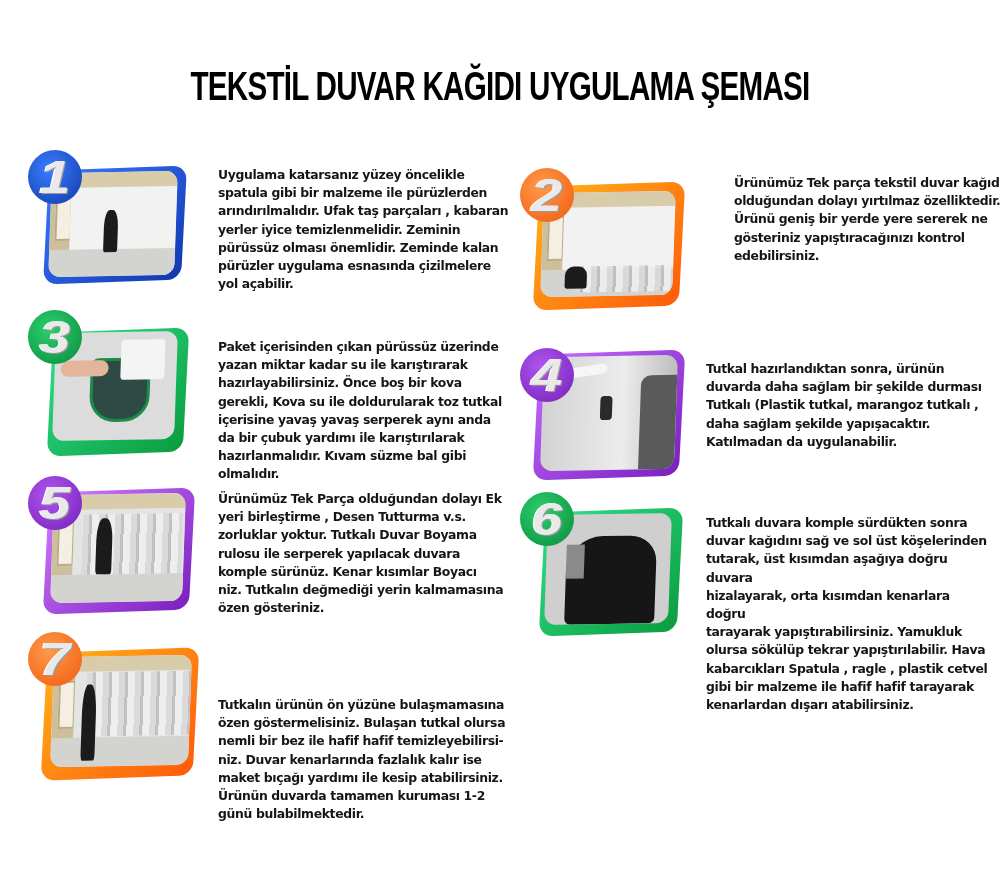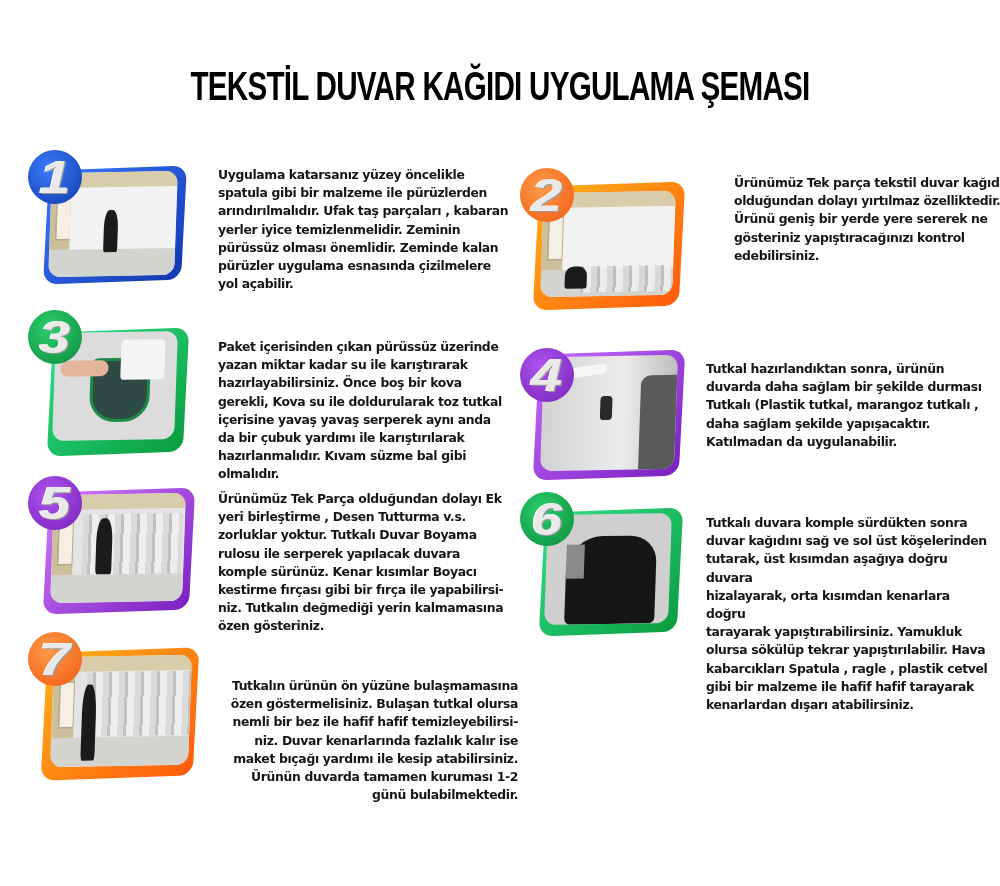--- a/index.html
+++ b/index.html
@@ -138,21 +138,20 @@
   <div class="badge" style="left:0;top:0;background:radial-gradient(circle at 40% 35%,#b056f0,#7320b8);">
     <span>5</span>
   </div>
 </div>
 <div class="text" style="left:218px;top:490px;width:300px;">
   <p>Ürünümüz Tek Parça olduğundan dolayı Ek</p>
     <p>yeri birleştirme , Desen Tutturma v.s.</p>
     <p>zorluklar yoktur. Tutkalı Duvar Boyama</p>
   <p>rulosu ile serperek yapılacak duvara</p>
     <p>komple sürünüz. Kenar kısımlar Boyacı</p>
-    <p>kestirme fırçası gibi bir fırça ile yapabilirsi-</p>
   <p>niz. Tutkalın değmediği yerin kalmamasına</p>
     <p>özen gösteriniz.</p>
 </div>
 
 <div class="card" style="left:520px;top:492px;width:165px;height:148px;">
   <div class="frame" style="left:22px;top:18px;width:138px;height:124px;background:linear-gradient(135deg,#2fe08a,#0a9c3e);"></div>
   <div class="photo" style="left:26px;top:22px;width:124px;height:110px;background:#cfcfcf;">
     <div style="position:absolute;left:20px;top:22px;width:90px;height:88px;background:#161616;border-radius:40% 30% 6px 6px;"></div>
     <div style="position:absolute;left:20px;top:30px;width:18px;height:34px;background:#8a8a8a;"></div>
   </div>
@@ -180,21 +179,21 @@
       <div class="room-window"></div>
     <div class="room-wall" style="background:#e4e4e4;"></div>
       <div class="room-floor"></div>
     <div class="mural" style="left:34px;top:16px;width:104px;height:64px;"></div>
     <div class="silhouette" style="left:30px;top:28px;width:14px;height:76px;"></div>
   </div>
   <div class="badge" style="left:0;top:0;background:radial-gradient(circle at 40% 35%,#ff9a4a,#f05a10);">
     <span>7</span>
   </div>
 </div>
-<div class="text" style="left:218px;top:677px;width:300px;text-align:right;">
+<div class="text" style="left:218px;top:696px;width:300px;">
   <p>Tutkalın ürünün ön yüzüne bulaşmamasına</p>
     <p>özen göstermelisiniz. Bulaşan tutkal olursa</p>
     <p>nemli bir bez ile hafif hafif temizleyebilirsi-</p>
   <p>niz. Duvar kenarlarında fazlalık kalır ise</p>
     <p>maket bıçağı yardımı ile kesip atabilirsiniz.</p>
     <p>Ürünün duvarda tamamen kuruması 1-2</p>
   <p>günü bulabilmektedir.</p>
 </div>
 
 </body></html>

